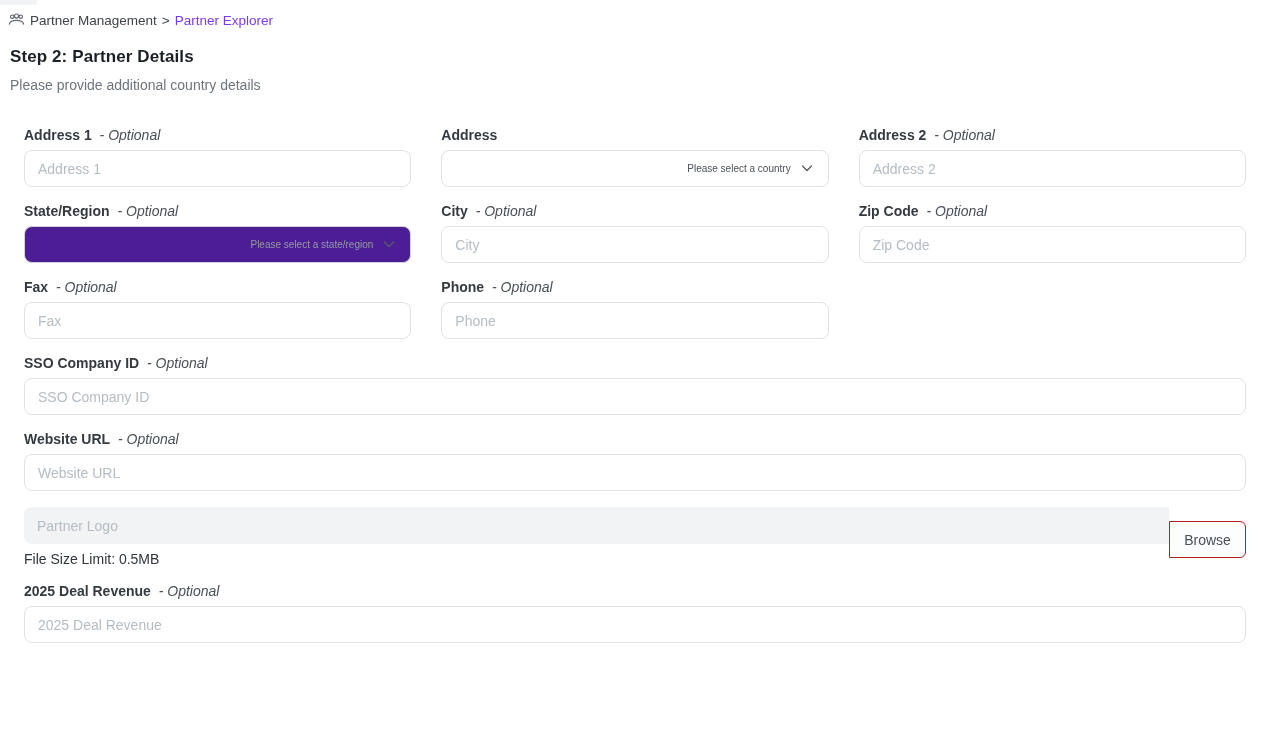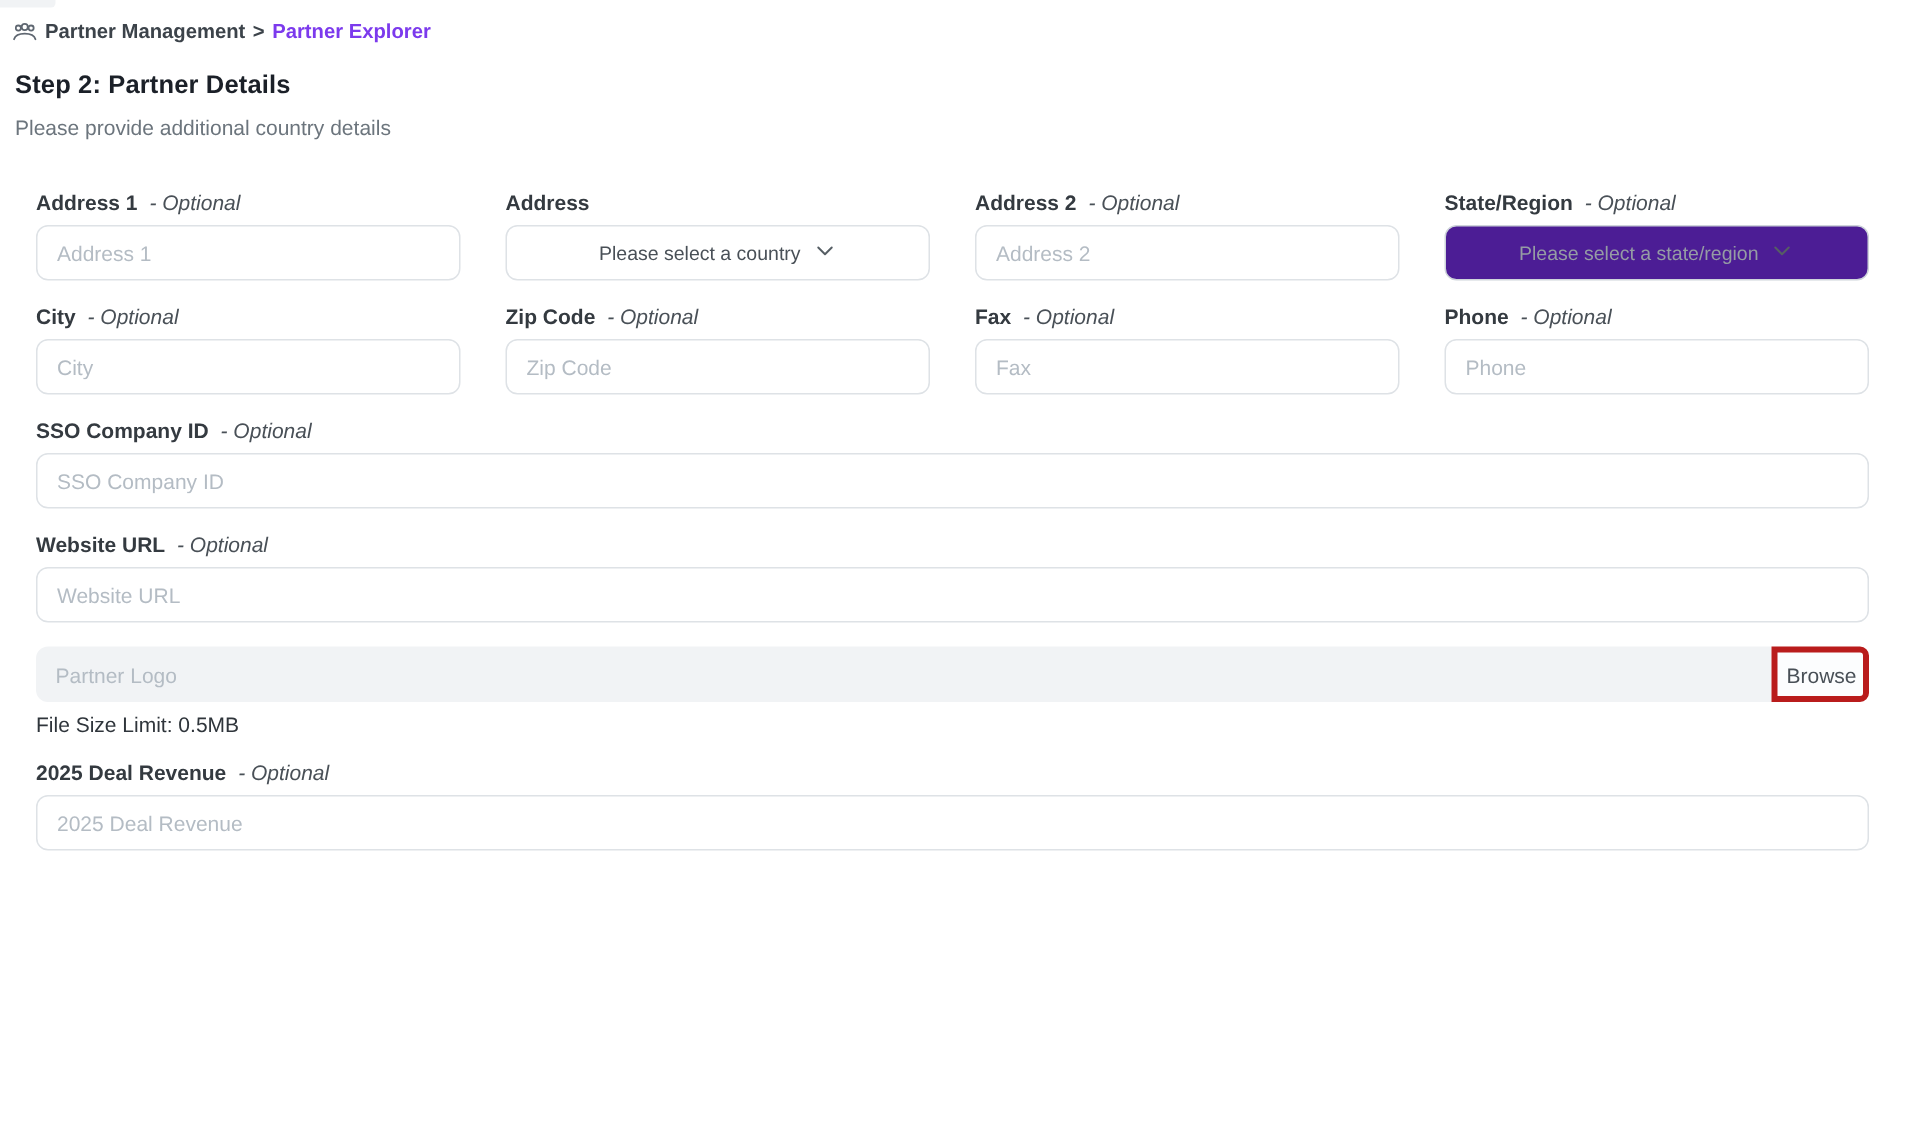--- a/index.html
+++ b/index.html
@@ -13,90 +13,90 @@
     position: relative;
   }
   .top-artifact {
     position: absolute; top: 0; left: 0;
     width: 37px; height: 5px;
     background: #f1f3f5;
     border-radius: 0 0 3px 0;
   }
   
   .breadcrumb {
-    display: flex; align-items: center;
+    display: flex; align-items: flex-start;
     margin: 12px 0 0 8px;
     font-size: 13.5px; color: #3c434a;
     line-height: 18px;
-    font-weight: bold;
   }
   .breadcrumb .bc-icon { display: inline-flex; margin-right: 5px; }
   .bc-link { color: #3c434a; cursor: pointer; }
   .bc-sep { margin: 0 5px; color: #3c434a; }
   .bc-current { color: #7c3aed; cursor: pointer; }
   
   .page-title {
     margin: 14px 0 0 10px;
     font-size: 17px; line-height: 26px;
     font-weight: 700; color: #1b2028;
     letter-spacing: 0.1px;
   }
   .page-subtitle {
     margin: 6px 0 0 10px;
     font-size: 14px; line-height: 18px;
     color: #6c757d;
   }
   
   .form { margin: 33px 31px 0 24px; }
-  .grid { display: grid; grid-template-columns: 1fr 1fr 1fr 1fr; column-gap: 30px; }
+  .grid { display: grid; grid-template-columns: 1fr 1fr 1fr; column-gap: 30px; }
   .group { margin-bottom: 16px; }
   .label-row { font-size: 14px; line-height: 16px; margin-bottom: 7px; color: #343a40; }
   .label-strong { font-weight: 700; }
   .optional { font-style: italic; font-weight: 400; color: #495057; margin-left: 4px; }
   .control-input {
     width: 100%; height: 37px;
     border: 1px solid #dee2e6; border-radius: 8px;
     padding: 0 13px;
     font-size: 14px; color: #343a40;
     font-family: inherit;
     outline: none; background: #fff;
   }
   .control-input::placeholder { color: #b4bcc4; opacity: 1; }
   .select {
     height: 37px;
     border: 1px solid #dee2e6; border-radius: 8px;
     padding: 16px 13px;
-    display: flex; align-items: center; justify-content: center;
-    font-size: 13px; color: #495057;
+    display: flex; align-items: center; justify-content: flex-end;
+    font-size: 10px; color: #495057;
     background: #fff; cursor: pointer;
   }
   .select.disabled {
     background: #4c1d95;
     border-color: #ced4da;
     color: #959ca4;
   }
   .chev { flex: none; margin-left: 8px; }
   .file { display: flex; height: 37px; width: 100%; }
   .file-text {
     flex: 1;
     background: #f1f3f5;
     border-radius: 8px 0 0 8px;
     display: flex; align-items: center;
     padding: 0 13px;
     font-size: 14px; color: #b4bcc4;
     cursor: pointer;
   }
   .browse-btn {
-    width: 65px; height: 37px;
-    border: 4px solid #b91c1c;
+    width: 77px; height: 37px;
+    border: 1px solid #b91c1c;
     background: #fcfdfe;
     color: #495057;
     font-size: 14px; font-family: inherit;
     border-radius: 0 6px 6px 0;
     cursor: pointer;
+    margin-top: 14px;
   }
   .helper { margin-top: 7px; font-size: 14px; line-height: 16px; color: #2f353b; }
   .group-revenue { margin-top: 5px; }
 </style>
 </head>
 <body>
 
 <div class="top-artifact"></div>
 
 <div class="breadcrumb">

